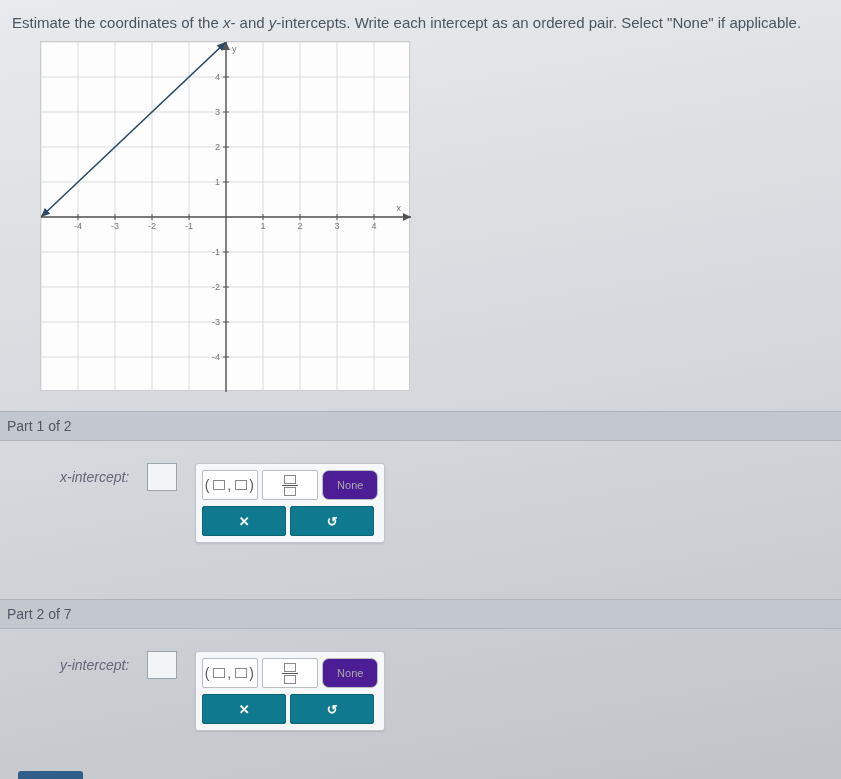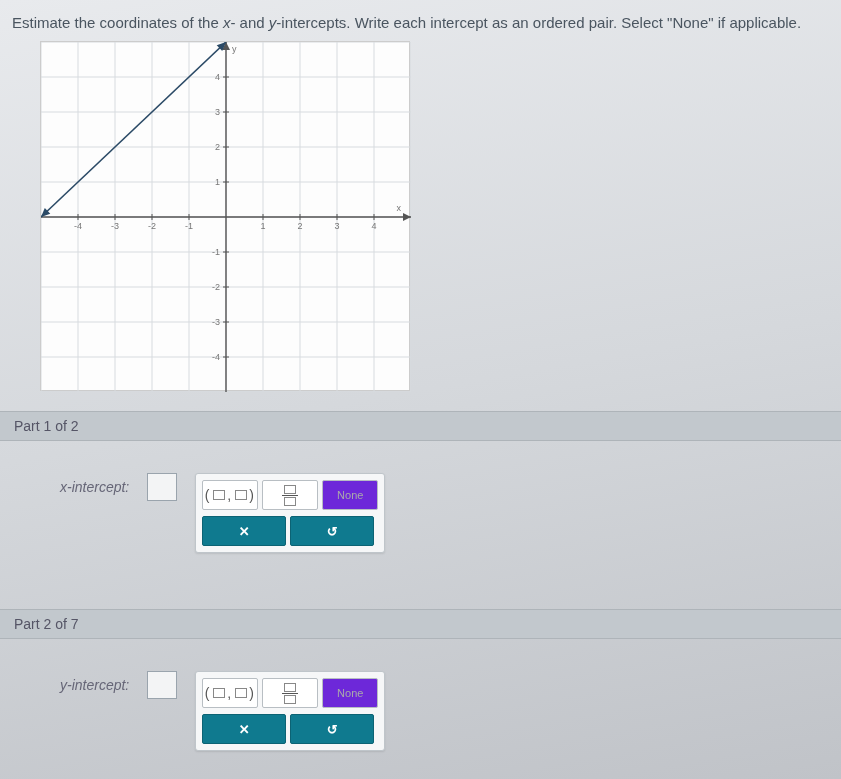--- a/index.html
+++ b/index.html
@@ -22,26 +22,26 @@
     width: 370px;
     height: 350px;
     background: #fdfdfd;
     border: 1px solid #ccc;
   }
   .graph-wrap svg { display:block; }
   .part-header {
     background: #c2c8cd;
     border-top: 1px solid #aeb4b9;
     border-bottom: 1px solid #aeb4b9;
-    padding: 6px 14px;
+    padding: 6px 7px;
     font-size: 14px;
     color: #556;
   }
   .part-body {
-    padding: 32px 14px 28px 60px;
+    padding: 22px 14px 28px 60px;
     display: flex;
     align-items: flex-start;
     gap: 18px;
     background: rgba(255,255,255,0.0);
   }
   .label {
     font-size: 14px;
     color: #667;
     padding-top: 6px;
   }
@@ -64,21 +64,22 @@
   .tool-btn {
     width: 56px; height: 30px;
     border: 1px solid #b8bec3;
     background: #fff;
     display:flex; align-items:center; justify-content:center;
     font-size: 13px; color:#555; cursor:pointer;
     border-radius:2px;
   }
   .tool-btn.none {
     color:#aaa; font-size:11px;
-    background:#6d28d9;
+    background:#4c1d95;
+    border-radius:7px;
   }
   .tool-btn.action {
     background: #0f7a8f;
     border-color:#0c6374;
     color:#fff; font-weight:bold;
     width:84px;
   }
   .frac {
     display:flex; flex-direction:column; align-items:center; line-height:1;
   }

